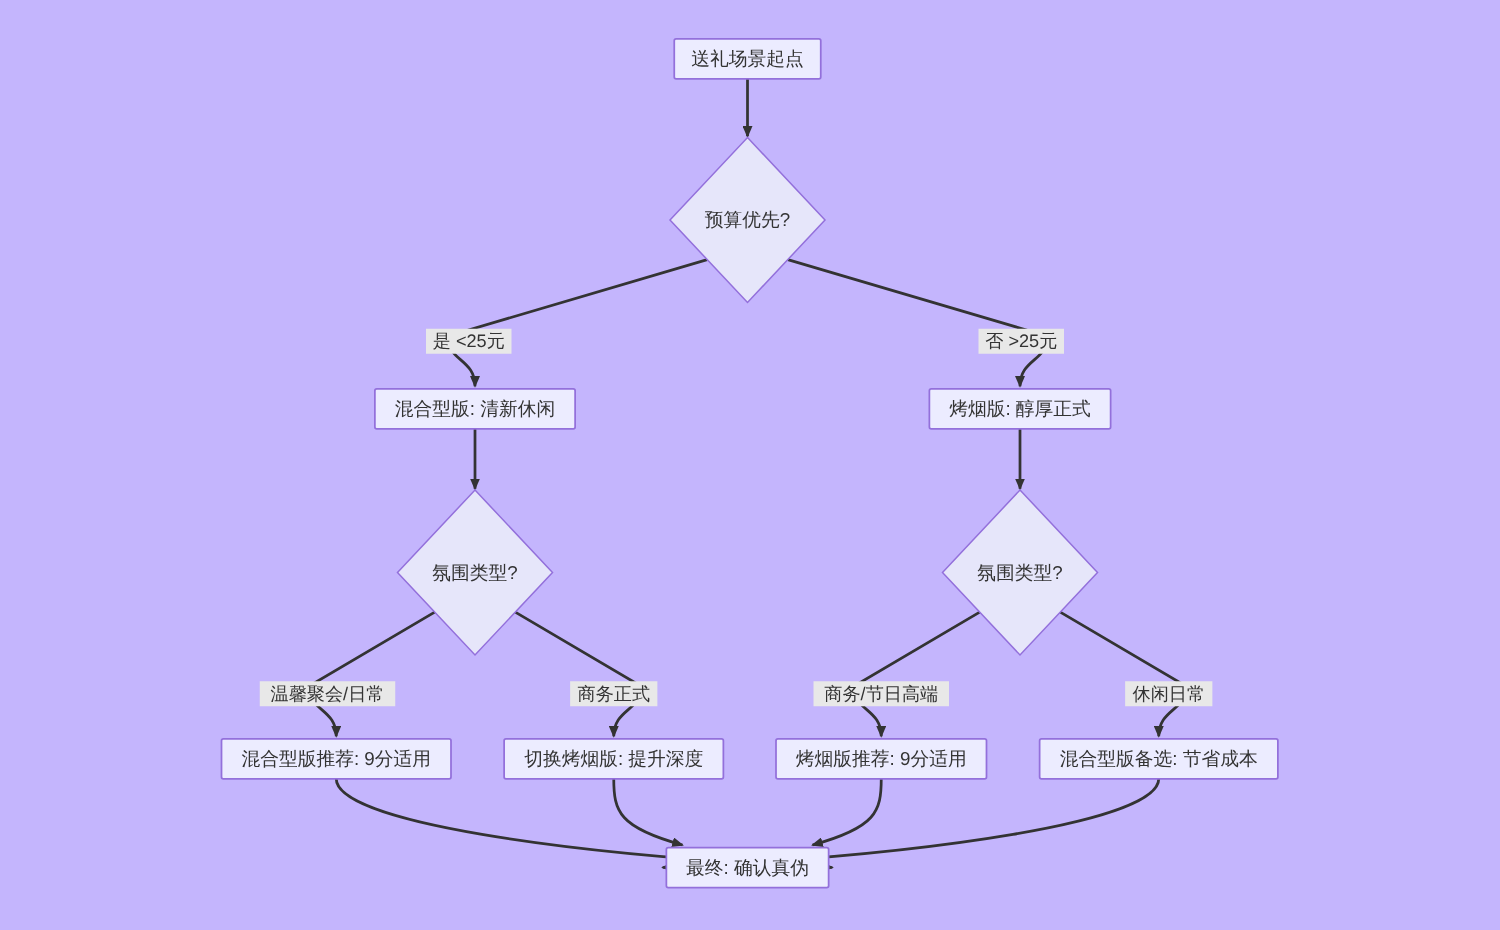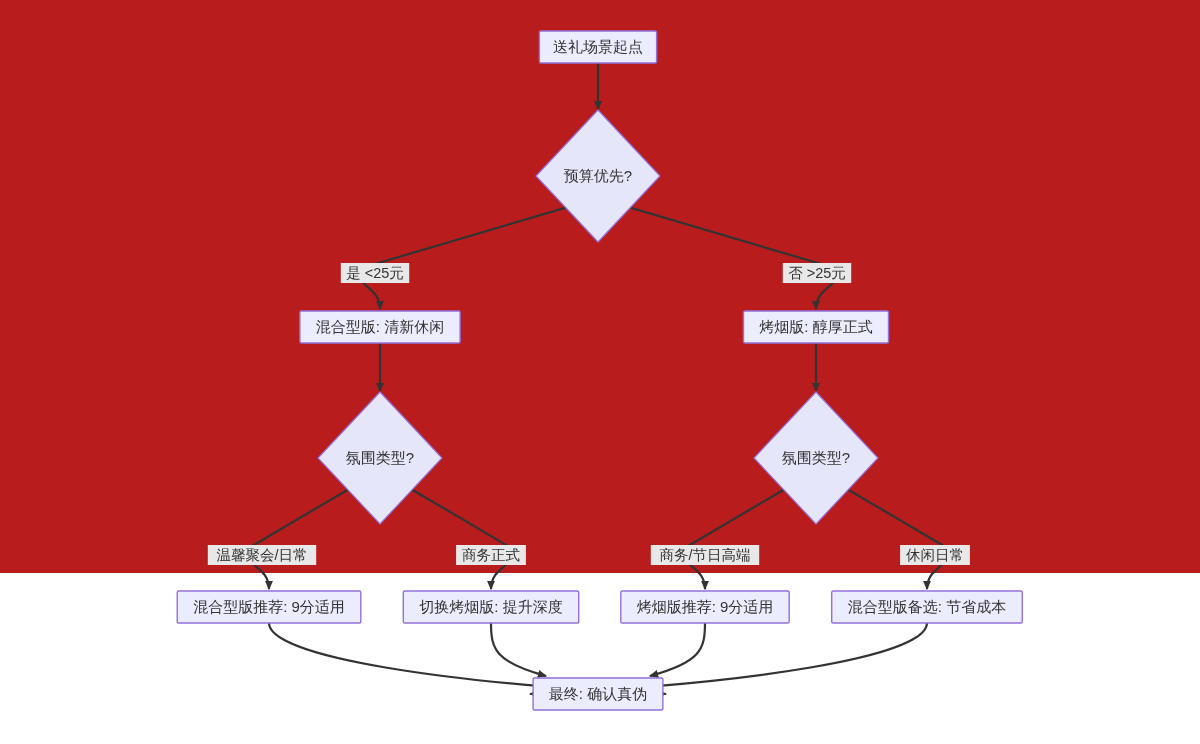--- a/index.html
+++ b/index.html
@@ -10,22 +10,22 @@
   }
   body {
     width: 1200px;
     height: 744px;
     font-family: "Liberation Sans", "DejaVu Sans", sans-serif;
     overflow: hidden;
   }
   #flowchart-root {
     position: relative;
     width: 1200px;
-    height: 573px;
-    background: #b91c1c;
+    height: 744px;
+    background: #c4b5fd;
   }
   svg#flow-svg {
     position: absolute;
     left: 0;
     top: 0;
     width: 1200px;
     height: 744px;
     display: block;
   }
   .edge-path {

